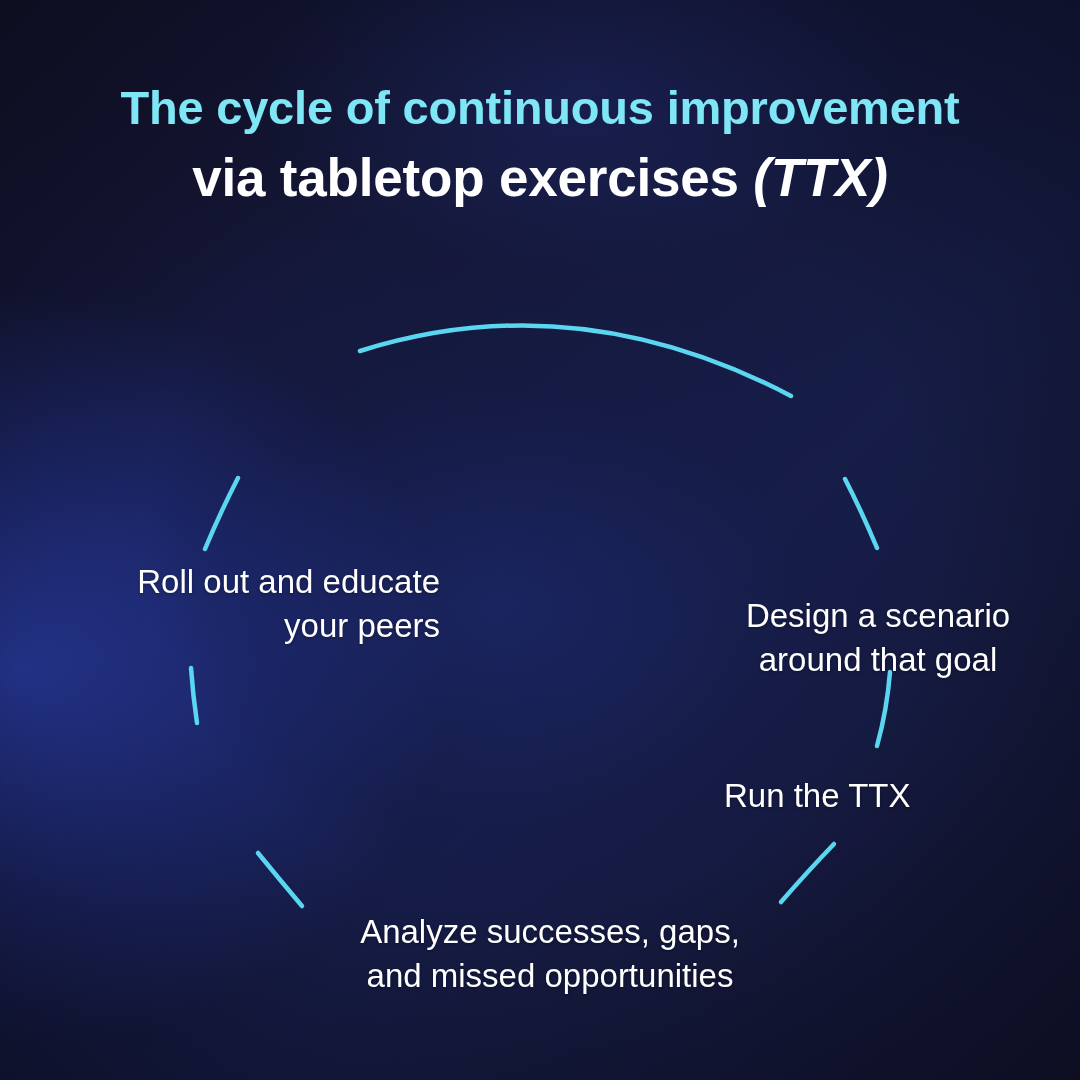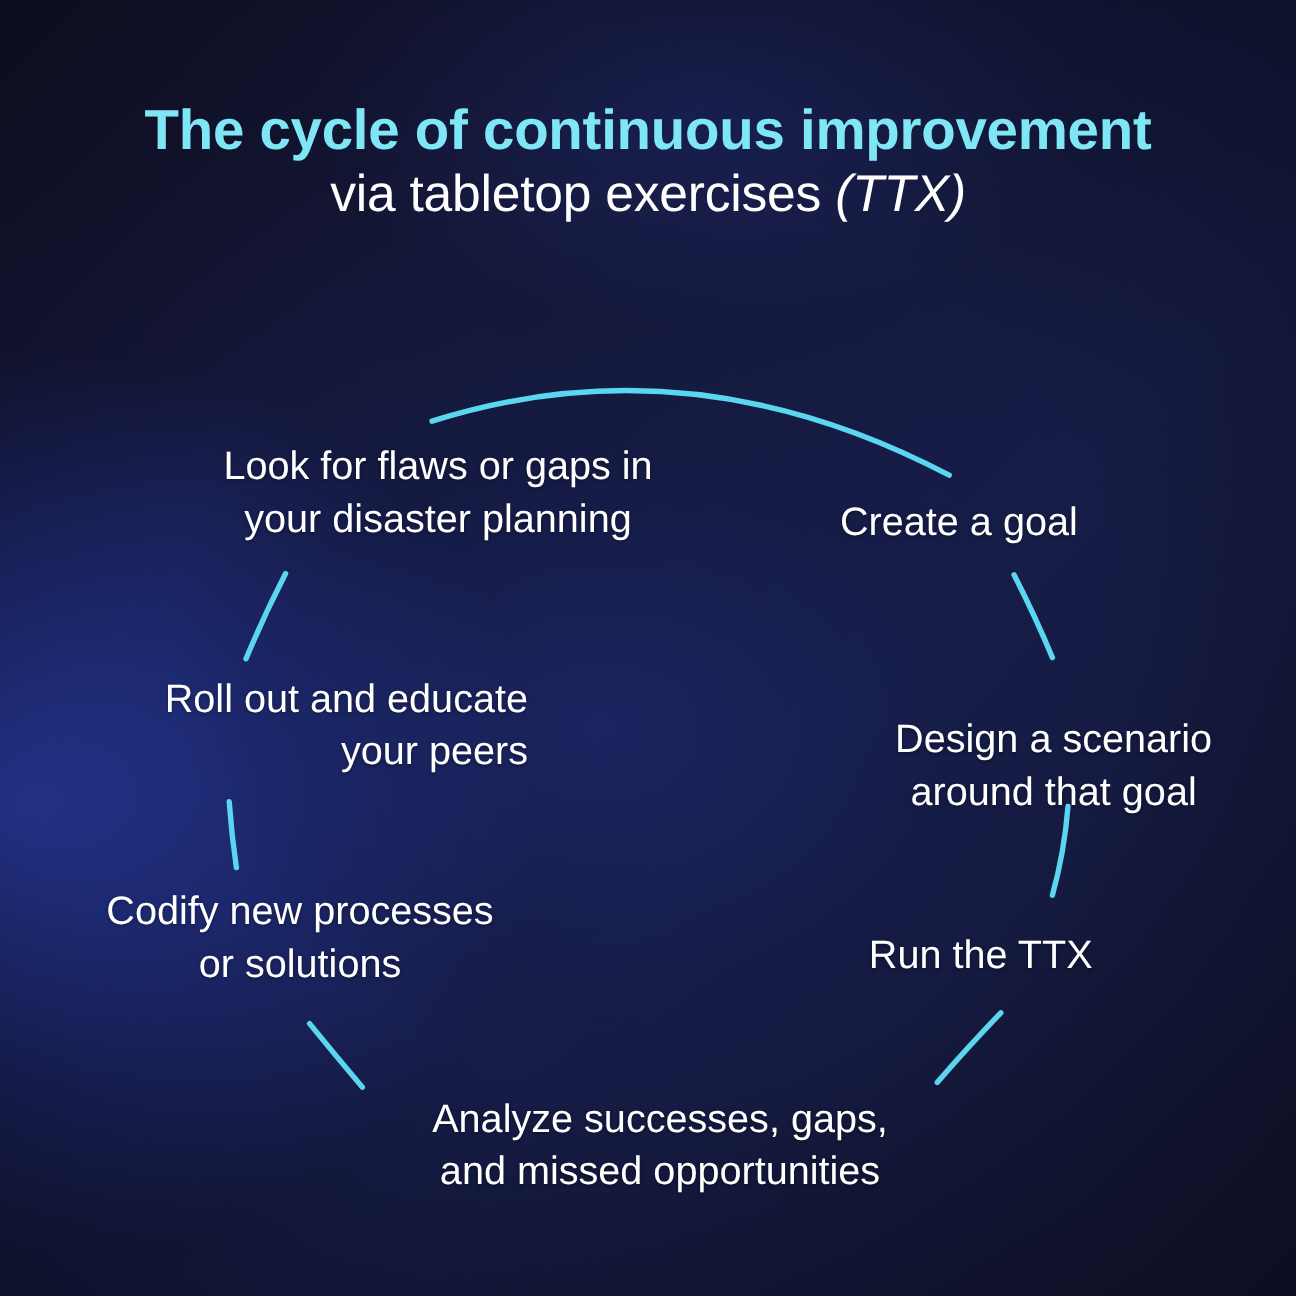--- a/index.html
+++ b/index.html
@@ -58,24 +58,24 @@
   }
   .title-line1 {
     display: block;
     font-size: 47px;
     font-weight: bold;
     color: #7ee6f5;
     letter-spacing: -0.2px;
   }
   .title-line2 {
     display: block;
-    font-size: 43px;
-    font-weight: normal;
+    font-size: 53px;
+    font-weight: bold;
     color: #ffffff;
-    margin-top: 3px;
+    margin-top: 13px;
     letter-spacing: -0.2px;
   }
   .title-em {
     font-style: italic;
   }
 
   
   .node {
     position: absolute;
     color: #ffffff;
@@ -129,32 +129,27 @@
       <path d="M 834 844 Q 808 871 781 902"></path>
 
       <path d="M 302 906 Q 280 880 258 853"></path>
 
       <path d="M 197 723 Q 193 696 191 668"></path>
 
       <path d="M 205 549 Q 220 513 238 478"></path>
     </g>
   </svg>
 
-  <div class="node node-look-flaws">Look for flaws or gaps in
-your disaster planning</div>
 
-  <div class="node node-create-goal">Create a goal</div>
 
   <div class="node node-design">Design a scenario
 around that goal</div>
 
   <div class="node node-analyze">Analyze successes, gaps,
 and missed opportunities</div>
 
   <div class="node node-run-ttx">Run the TTX</div>
 
-  <div class="node node-codify">Codify new processes
-or solutions</div>
 
   <div class="node node-rollout">Roll out and educate
 your peers</div>
 
 </div>
 
 </body></html>

